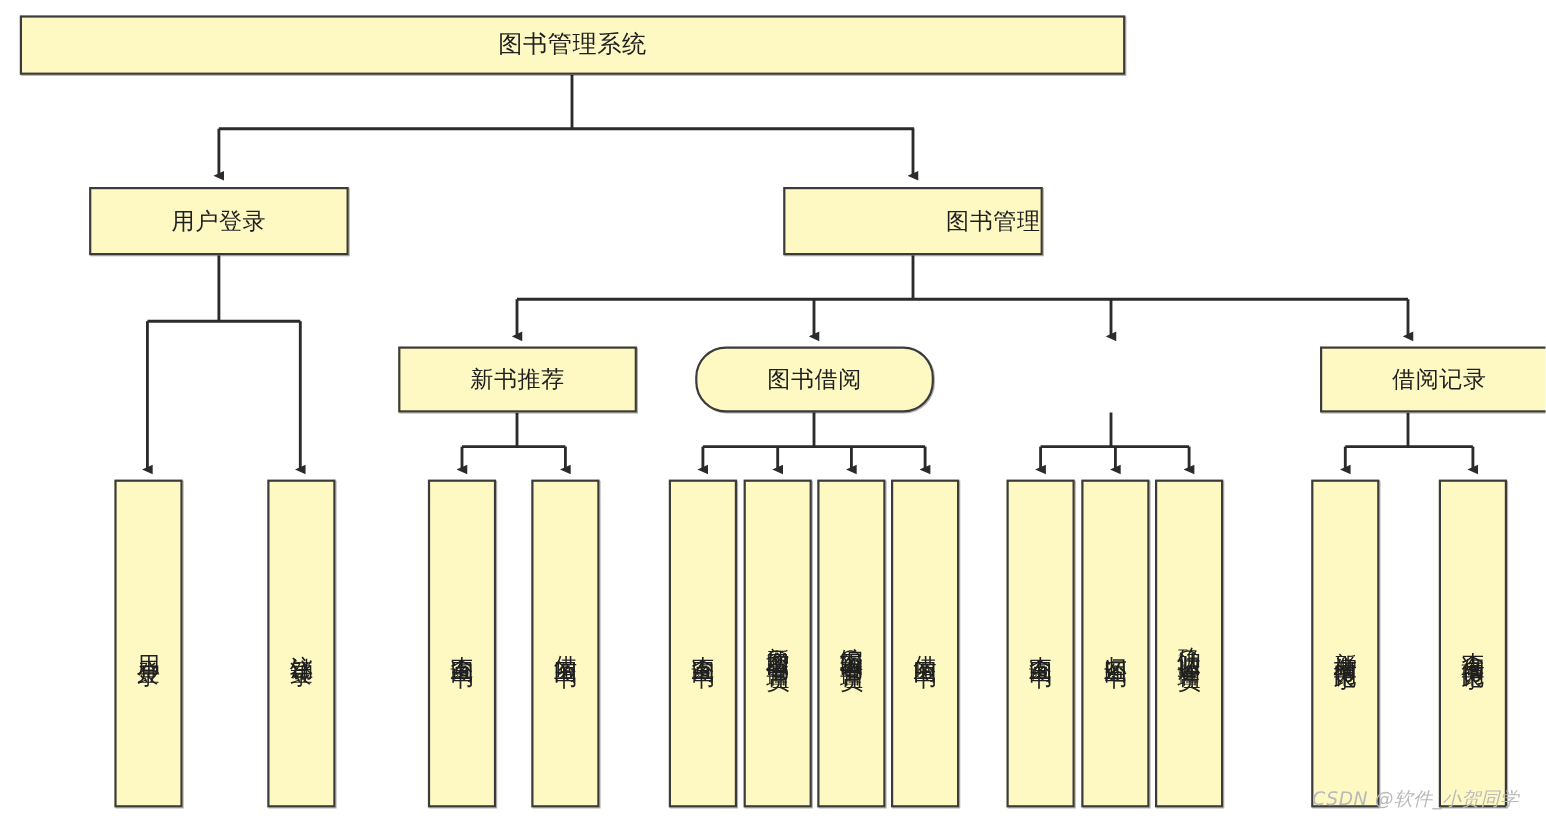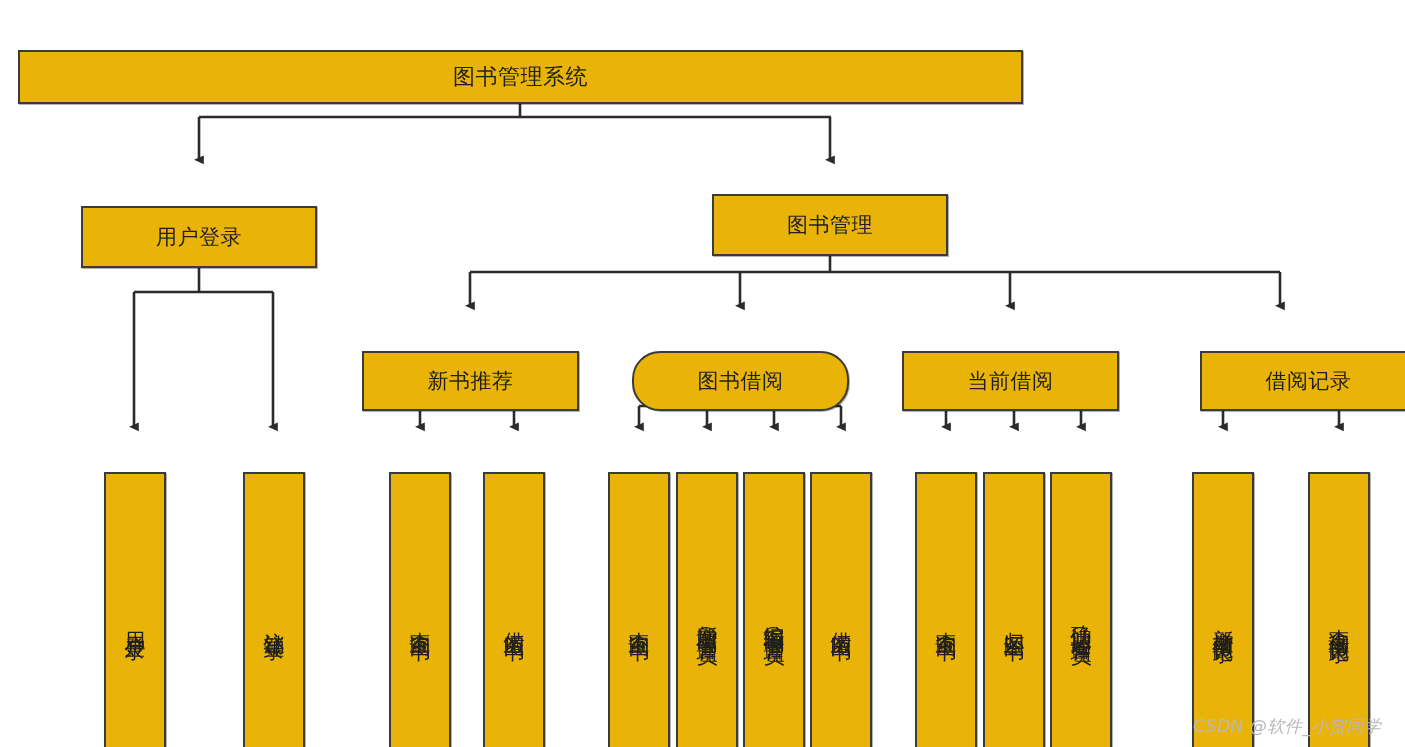--- a/index.html
+++ b/index.html
@@ -27,27 +27,26 @@
     position: absolute;
     left: 0;
     top: 0;
     width: 1405px;
     height: 747px;
     pointer-events: none;
   }
   .node {
     position: absolute;
     box-sizing: border-box;
-    background: #eab308;
+    background: #fef9c3;
     border: 2px solid #3b3b3b;
     display: flex;
     align-items: center;
     justify-content: center;
     box-shadow: 1px 1px 0 rgba(0,0,0,0.30);
-    margin-top: 36px;
   }
   .node-label {
     font-size: 21px;
     line-height: 1.15;
     letter-spacing: 0.5px;
     color: #1f1f1f;
     white-space: nowrap;
     text-align: center;
   }
   .node.leaf .node-label {
@@ -123,32 +122,29 @@
     </g>
   </svg>
 
   <div class="node root" style="left:18px; top:14px; width:1005px; height:54px;">
     <span class="node-label">图书管理系统</span>
   </div>
 
   <div class="node" style="left:81px; top:170px; width:236px; height:62px;">
     <span class="node-label">用户登录</span>
   </div>
-  <div class="node" style="left:712px; top:158px; width:236px; height:62px;">
+  <div class="node" style="left:712px; top:170px; width:236px; height:62px;justify-content:flex-end;">
     <span class="node-label">图书管理</span>
   </div>
 
   <div class="node" style="left:362px; top:315px; width:217px; height:60px;">
     <span class="node-label">新书推荐</span>
   </div>
   <div class="node" style="left:632px; top:315px; width:217px; height:60px;border-radius:28px;">
     <span class="node-label">图书借阅</span>
-  </div>
-  <div class="node" style="left:902px; top:315px; width:217px; height:60px;">
-    <span class="node-label">当前借阅</span>
   </div>
   <div class="node" style="left:1200px; top:315px; width:217px; height:60px;">
     <span class="node-label">借阅记录</span>
   </div>
 
   <div class="node leaf" style="left:104px; top:436px; width:62px; height:298px;">
     <span class="node-label">用户登录</span>
   </div>
   <div class="node leaf" style="left:243px; top:436px; width:62px; height:298px;">
     <span class="node-label">注销登录</span>

